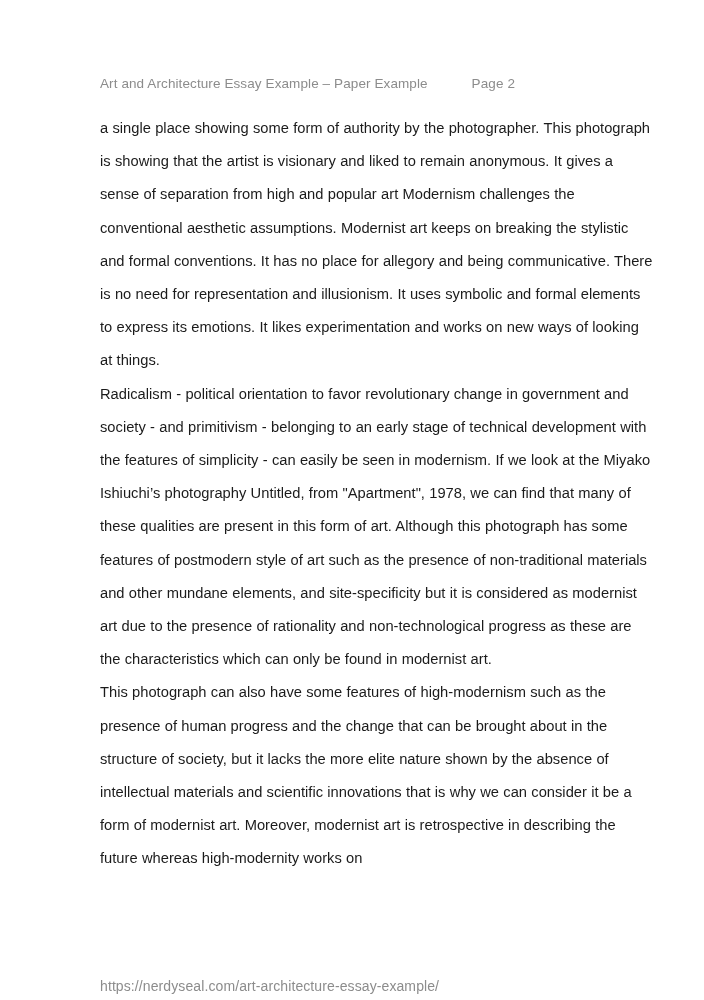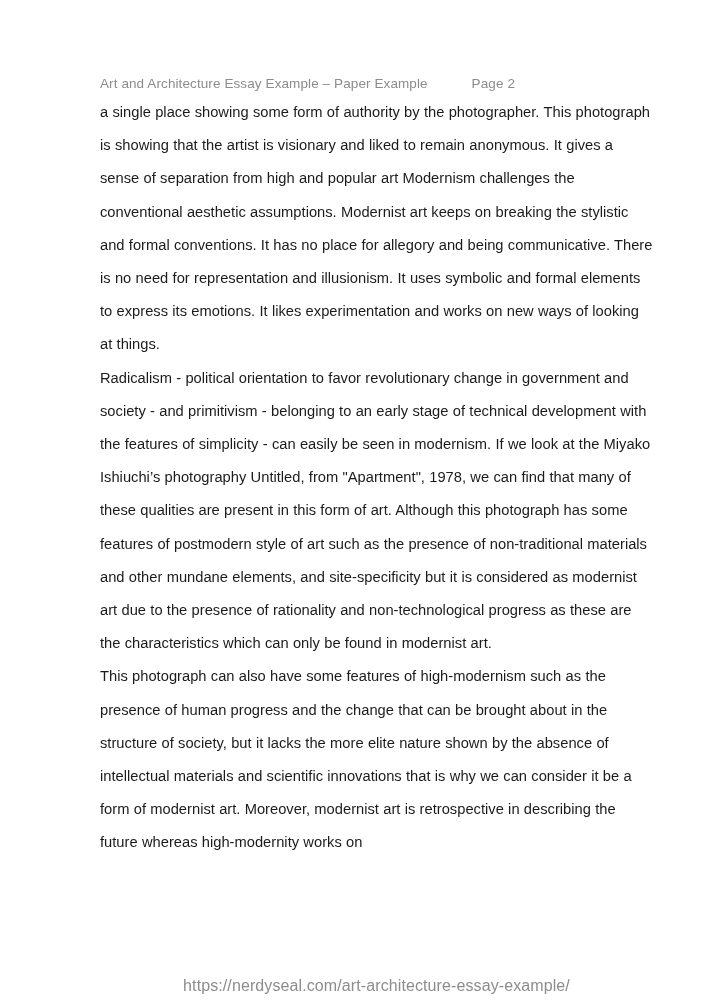--- a/index.html
+++ b/index.html
@@ -40,43 +40,42 @@
     font-size: 13.5px;
     color: #8c8c8c;
   }
   .page-header .header-page-number {
     font-size: 13.5px;
     color: #8c8c8c;
   }
   .doc-body {
     position: absolute;
     left: 100px;
-    top: 60px;
+    top: 76px;
     width: 553px;
   }
   .doc-body p {
     margin: 0;
     font-size: 14.7px;
     line-height: 33.2px;
     color: #1b1b1b;
     text-align: left;
     letter-spacing: 0.01px;
     word-spacing: 0.2px;
   }
   .page-footer {
     position: absolute;
     left: 100px;
     top: 940px;
     width: 553px;
-    font-size: 16px;
+    font-size: 14px;
     line-height: 20px;
     color: #8c8c8c;
     letter-spacing: 0.1px;
     white-space: nowrap;
-    text-align: center;
   }
 </style>
 </head>
 <body>
 
 <div class="page">
 
   <div class="page-header">
     <span class="header-title">Art and Architecture Essay Example – Paper Example</span>
     <span class="header-page-number">Page 2</span>

